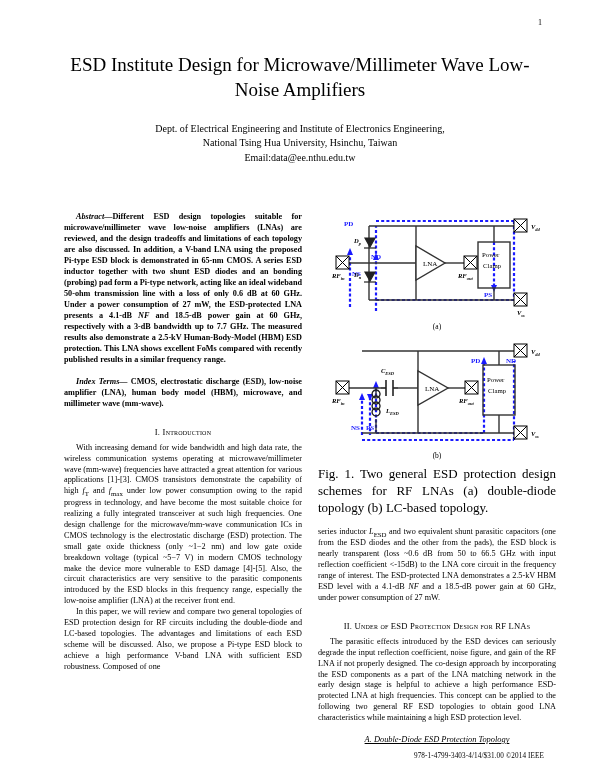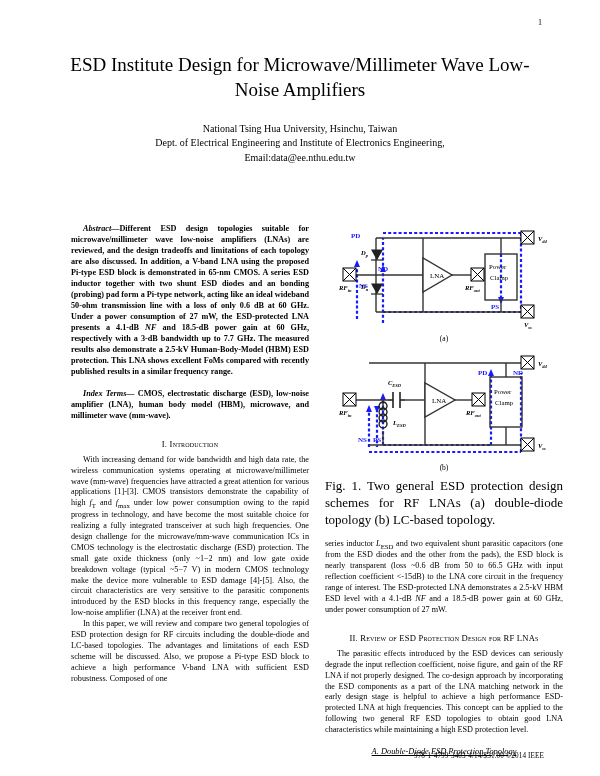--- a/index.html
+++ b/index.html
@@ -51,24 +51,23 @@
   .affiliation {
     margin-top: 20px;
     font-size: 10px;
     line-height: 1.42;
     font-family: "Liberation Serif", serif;
   }
 
   .columns {
     position: absolute;
     top: 212px;
-    left: 71px;
+    left: 64px;
     width: 492px;
     height: 520px;
-    margin-top: 12px;
   }
   .col {
     position: absolute;
     top: 0;
     width: 238px;
   }
   .col-left { left: 0; }
   .col-right { left: 254px; }
 
   p.body {
@@ -152,22 +151,22 @@
 </head>
 <body>
 
 <div class="page">
 
   <div class="page-number">1</div>
 
   <div class="title-block">
     <h1 class="paper-title">ESD Institute Design for Microwave/Millimeter Wave Low-Noise Amplifiers</h1>
     <div class="affiliation">
+      <div>Dept. of Electrical Engineering and Institute of Electronics Engineering,</div>
       <div>National Tsing Hua University, Hsinchu, Taiwan</div>
-      <div>Dept. of Electrical Engineering and Institute of Electronics Engineering,</div>
       <div>Email:data@ee.nthu.edu.tw</div>
     </div>
   </div>
 
   <div class="columns">
 
     <div class="col col-left">
 
       <p class="abstract"><span class="ital">Abstract—</span><span>Different ESD design topologies suitable for microwave/millimeter wave low-noise amplifiers (LNAs) are reviewed, and the design tradeoffs and limitations of each topology are also discussed. In addition, a V-band LNA using the proposed Pi-type ESD block is demonstrated in 65-nm CMOS. A series ESD inductor together with two shunt ESD diodes and an bonding (probing) pad form a Pi-type network, acting like an ideal wideband 50-ohm transmission line with a loss of only 0.6 dB at 60 GHz. Under a power consumption of 27 mW, the ESD-protected LNA presents a 4.1-dB</span> <span class="ital">NF</span> <span>and 18.5-dB power gain at 60 GHz, respectively with a 3-dB bandwidth up to 7.7 GHz. The measured results also demonstrate a 2.5-kV Human-Body-Model (HBM) ESD protection. This LNA shows excellent FoMs compared with recently published results in a similar frequency range.</span></p>
 
@@ -352,21 +351,21 @@
             <text x="170" y="56" font-size="6.8" fill="#000">Clamp</text>
           </svg>
           <div class="sub-label">(b)</div>
         </div>
 
         <div class="fig-caption">Fig. 1. Two general ESD protection design schemes for RF LNAs (a) double-diode topology (b) LC-based topology.</div>
       </div>
 
       <p class="body" style="text-indent:0;"><span>series inductor </span><span class="ital">L</span><sub>ESD</sub><span> and two equivalent shunt parasitic capacitors (one from the ESD diodes and the other from the pads), the ESD block is nearly transparent (loss ~0.6 dB from 50 to 66.5 GHz with input reflection coefficient &lt;-15dB) to the LNA core circuit in the frequency range of interest. The ESD-protected LNA demonstrates a 2.5-kV HBM ESD level with a 4.1-dB </span><span class="ital">NF</span><span> and a 18.5-dB power gain at 60 GHz, under power consumption of 27 mW.</span></p>
 
-      <h2 class="section">II.  Review of ESD Protection Design for RF LNAs</h2>
+      <h2 class="section">II.  Under of ESD Protection Design for RF LNAs</h2>
 
       <p class="body">The parasitic effects introduced by the ESD devices can seriously degrade the input reflection coefficient, noise figure, and gain of the RF LNA if not properly designed. The co-design approach by incorporating the ESD components as a part of the LNA matching network in the early design stage is helpful to achieve a high performance ESD-protected LNA at high frequencies. This concept can be applied to the following two general RF ESD topologies to obtain good LNA characteristics while maintaining a high ESD protection level.</p>
 
       <h3 class="subsection">A. Double-Diode ESD Protection Topology</h3>
     </div>
   </div>
 
   <div class="footer">978-1-4799-3403-4/14/$31.00 ©2014 IEEE</div>
 </div>
 

